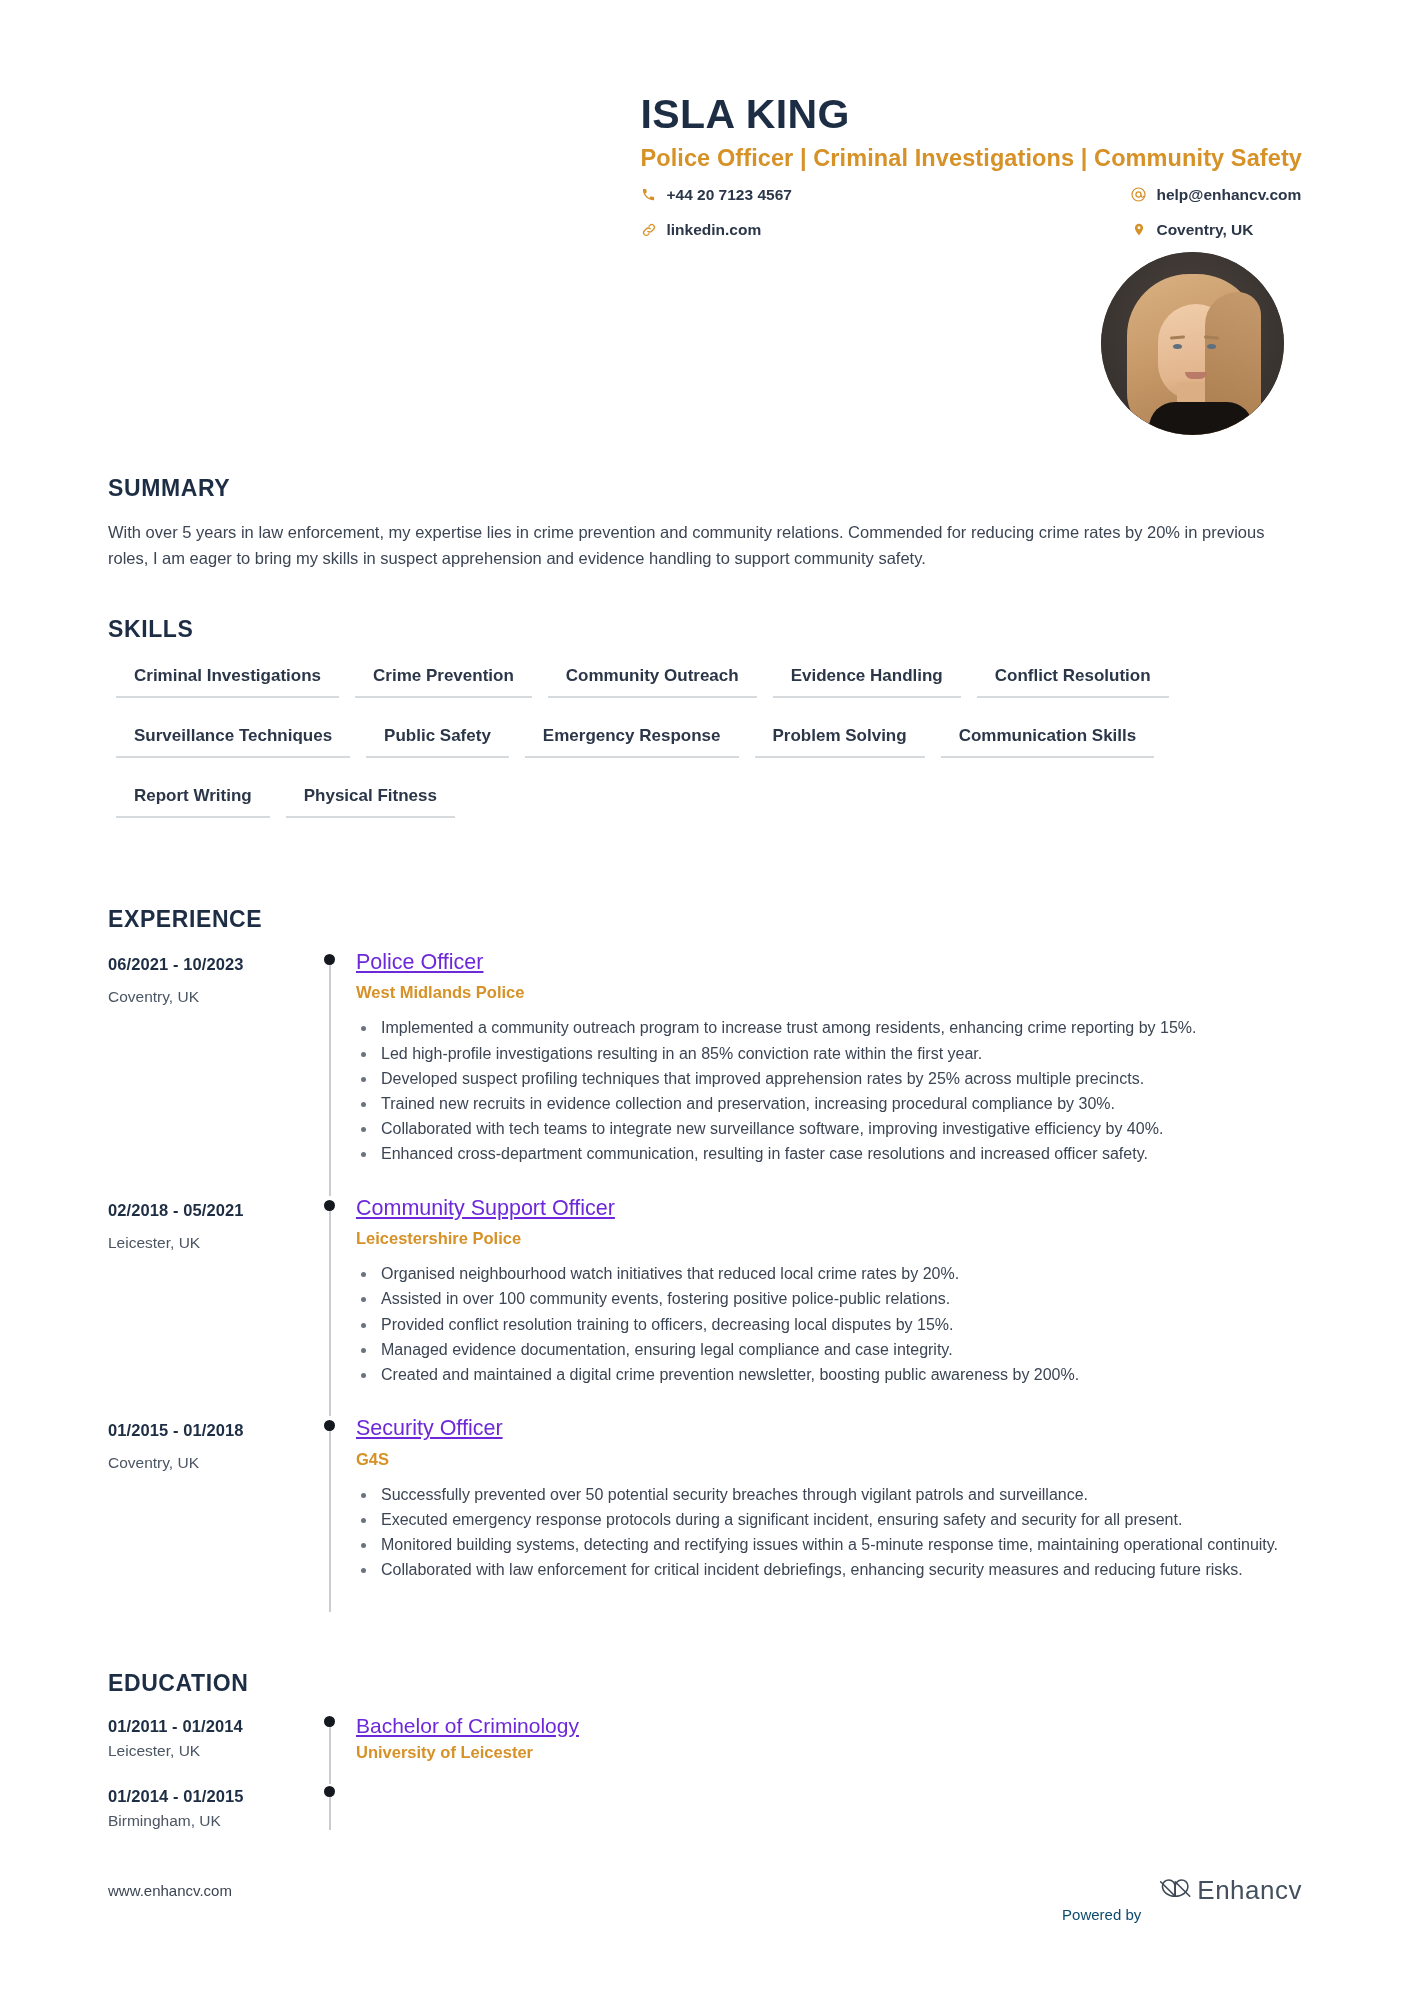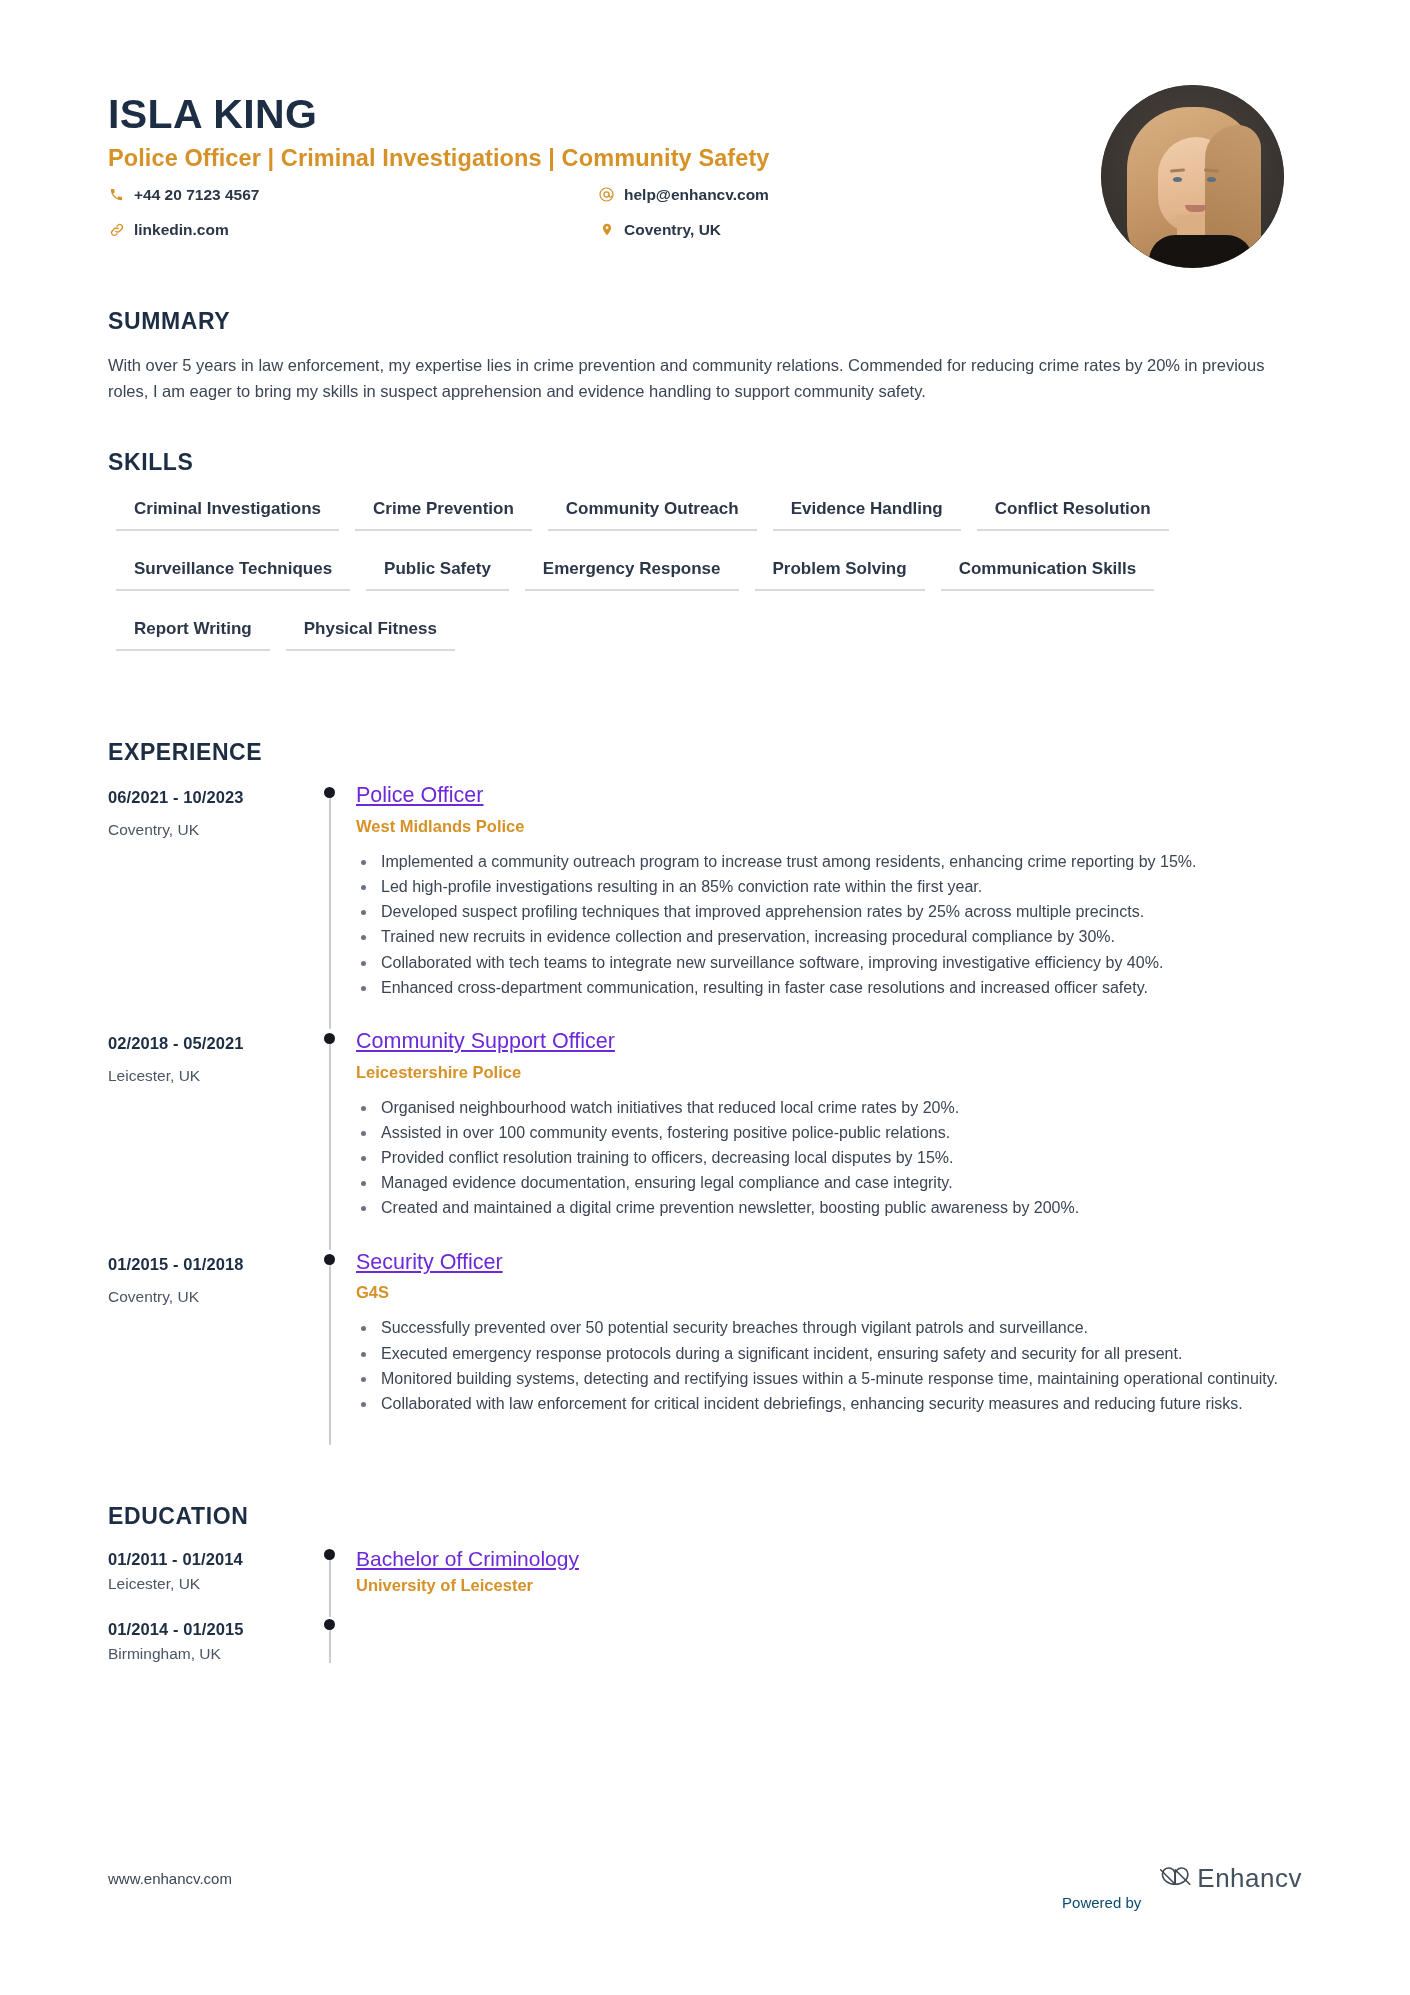--- a/index.html
+++ b/index.html
@@ -20,23 +20,24 @@
   .page {
     width: 1410px;
     height: 1995px;
     padding: 75px 108px 0 108px;
     position: relative;
   }
 
   
   .header {
     display: flex;
-    align-items: flex-start;
+    align-items: flex-end;
     justify-content: space-between;
     min-height: 190px;
+    flex-direction: column;
   }
 
   .header-left { padding-top: 18px; flex: 1 1 auto; }
 
   .full-name {
     font-size: 41px;
     font-weight: bold;
     letter-spacing: 0.4px;
     color: #1d2d44;
     line-height: 1.05;
@@ -297,21 +298,21 @@
   .entry.edu .entry-meta { padding-top: 3px; }
   .entry.edu .entry-location { margin-top: 6px; }
   .entry.edu .rail-dot { top: 2px; }
   .entry.edu .rail-line { top: 9px; }
 
   
   .footer {
     position: absolute;
     left: 108px;
     right: 108px;
-    bottom: 84px;
+    bottom: 72px;
     display: flex;
     align-items: center;
     justify-content: space-between;
   }
 
   .footer-url {
     font-size: 15px;
     color: #3c4554;
   }
 

